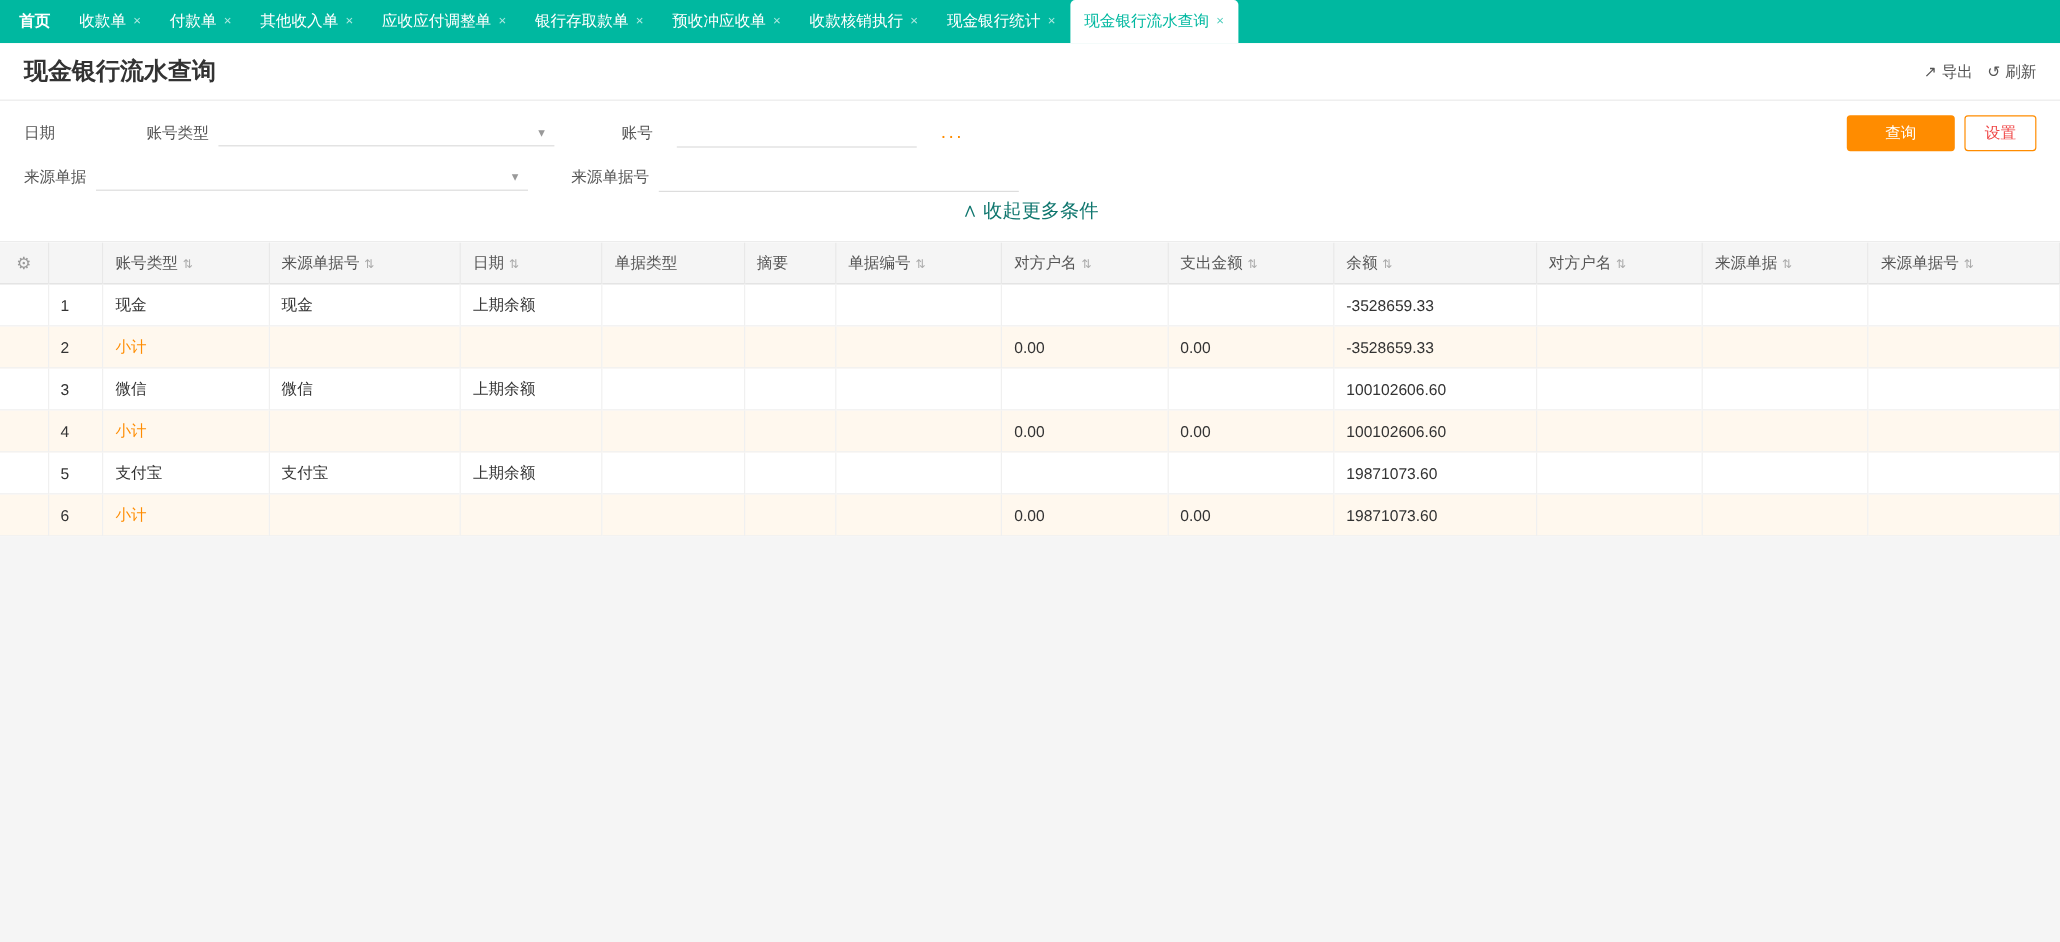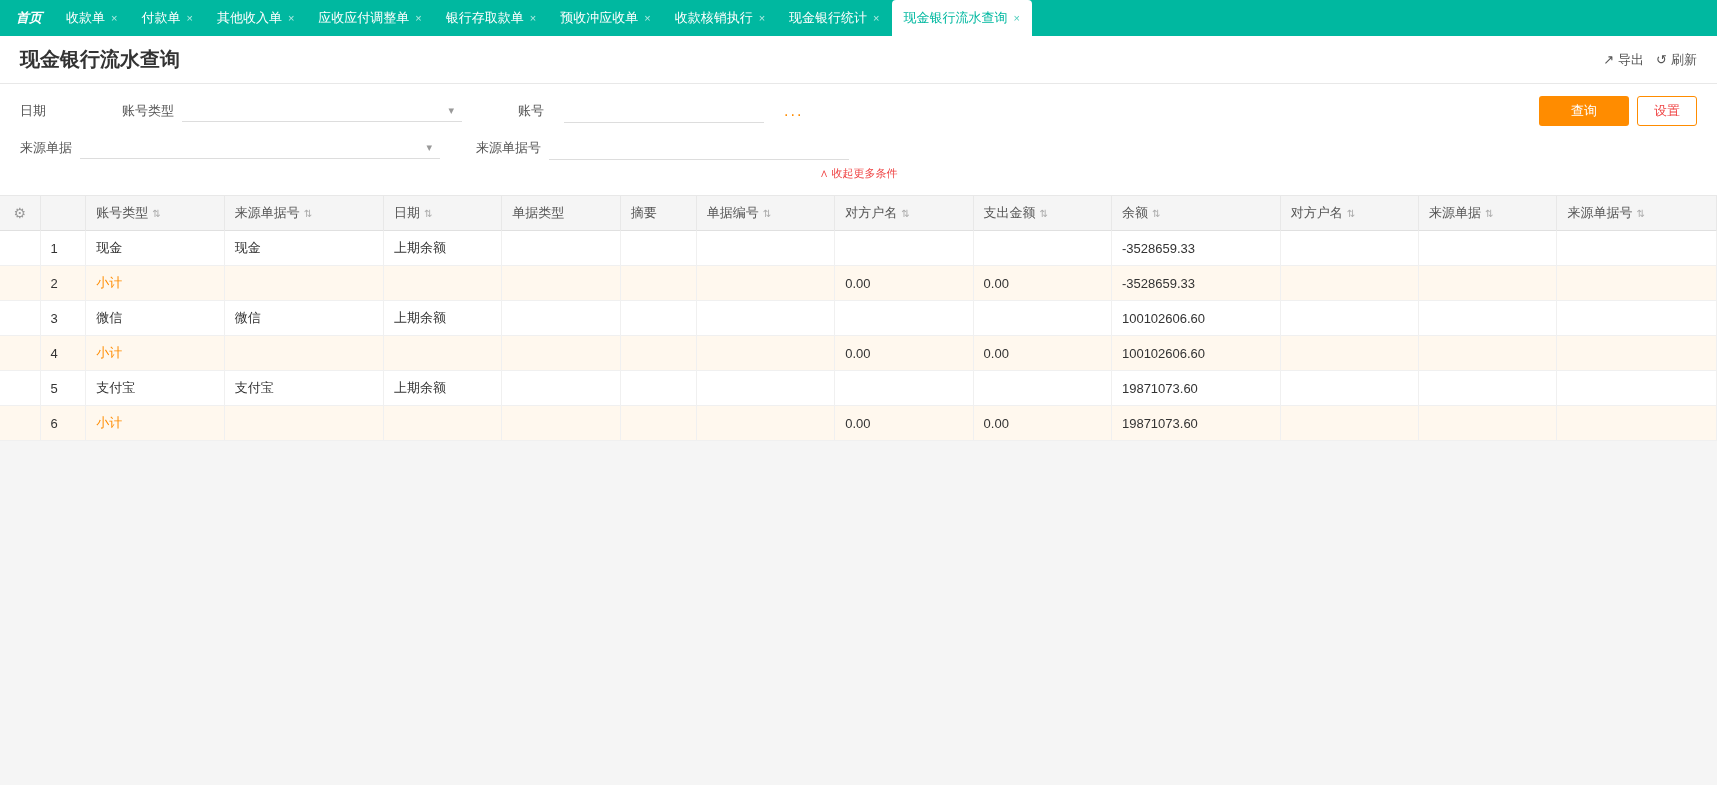--- a/index.html
+++ b/index.html
@@ -27,21 +27,21 @@
     .nav-item.active {
       background: #fff;
       color: #00b8a0;
       border-radius: 4px 4px 0 0;
     }
     .nav-item .close-x {
       margin-left: 6px;
       font-size: 11px;
       opacity: 0.7;
     }
-    .nav-item.home { font-weight: bold; font-style: italic; }
+    .nav-item.home { font-weight: bold; }
 
     
     .page-header {
       background: #fff;
       padding: 10px 20px;
       display: flex;
       align-items: center;
       justify-content: space-between;
       border-bottom: 1px solid #e8e8e8;
     }
@@ -168,22 +168,22 @@
       min-width: 300px;
       display: flex;
       align-items: center;
       justify-content: space-between;
     }
 
     .collapse-bar {
       text-align: center;
       padding: 6px 0 2px;
       cursor: pointer;
-      color: #ef4444;
-      font-size: 11px;
+      color: #0f766e;
+      font-size: 16px;
     }
 
     
     .table-container {
       background: #fff;
       margin: 0;
       overflow-x: auto;
     }
     table {
       width: 100%;

